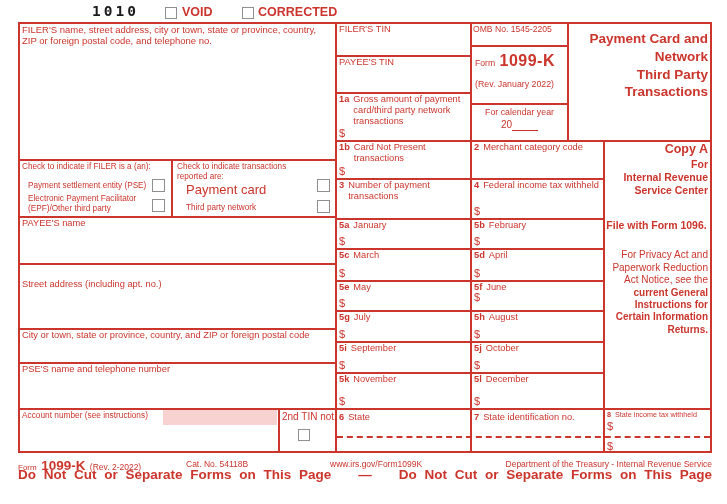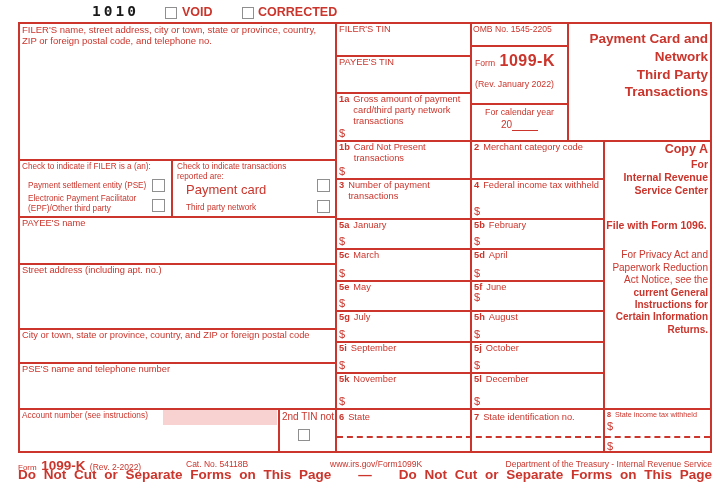--- a/index.html
+++ b/index.html
@@ -82,21 +82,21 @@
 
   <div class="sm abs" style="left:177px;top:162px;width:132px;font-size:8.2px;">Check to indicate transactions reported are:</div>
   <div class="sm abs" style="left:186px;top:182px;font-size:13px;">Payment card</div>
   <span class="cb" style="left:317px;top:179px;"></span>
   <div class="sm abs" style="left:186px;top:203px;font-size:8.2px;">Third party network</div>
   <span class="cb" style="left:317px;top:200px;"></span>
 
   <div class="cell" style="left:18px;top:216px;width:317px;height:47px;">
     <div class="lbl">PAYEE'S name</div>
   </div>
-  <div class="cell" style="left:18px;top:263px;width:317px;height:56px;">
+  <div class="cell" style="left:18px;top:277px;width:317px;height:56px;">
     <div class="lbl">Street address (including apt. no.)</div>
   </div>
   <div class="cell" style="left:18px;top:328px;width:317px;height:34px;">
     <div class="lbl">City or town, state or province, country, and ZIP or foreign postal code</div>
   </div>
   <div class="cell" style="left:18px;top:362px;width:317px;height:46px;">
     <div class="lbl">PSE'S name and telephone number</div>
   </div>
 
   <div class="cell" style="left:18px;top:408px;width:260px;height:45px;">

